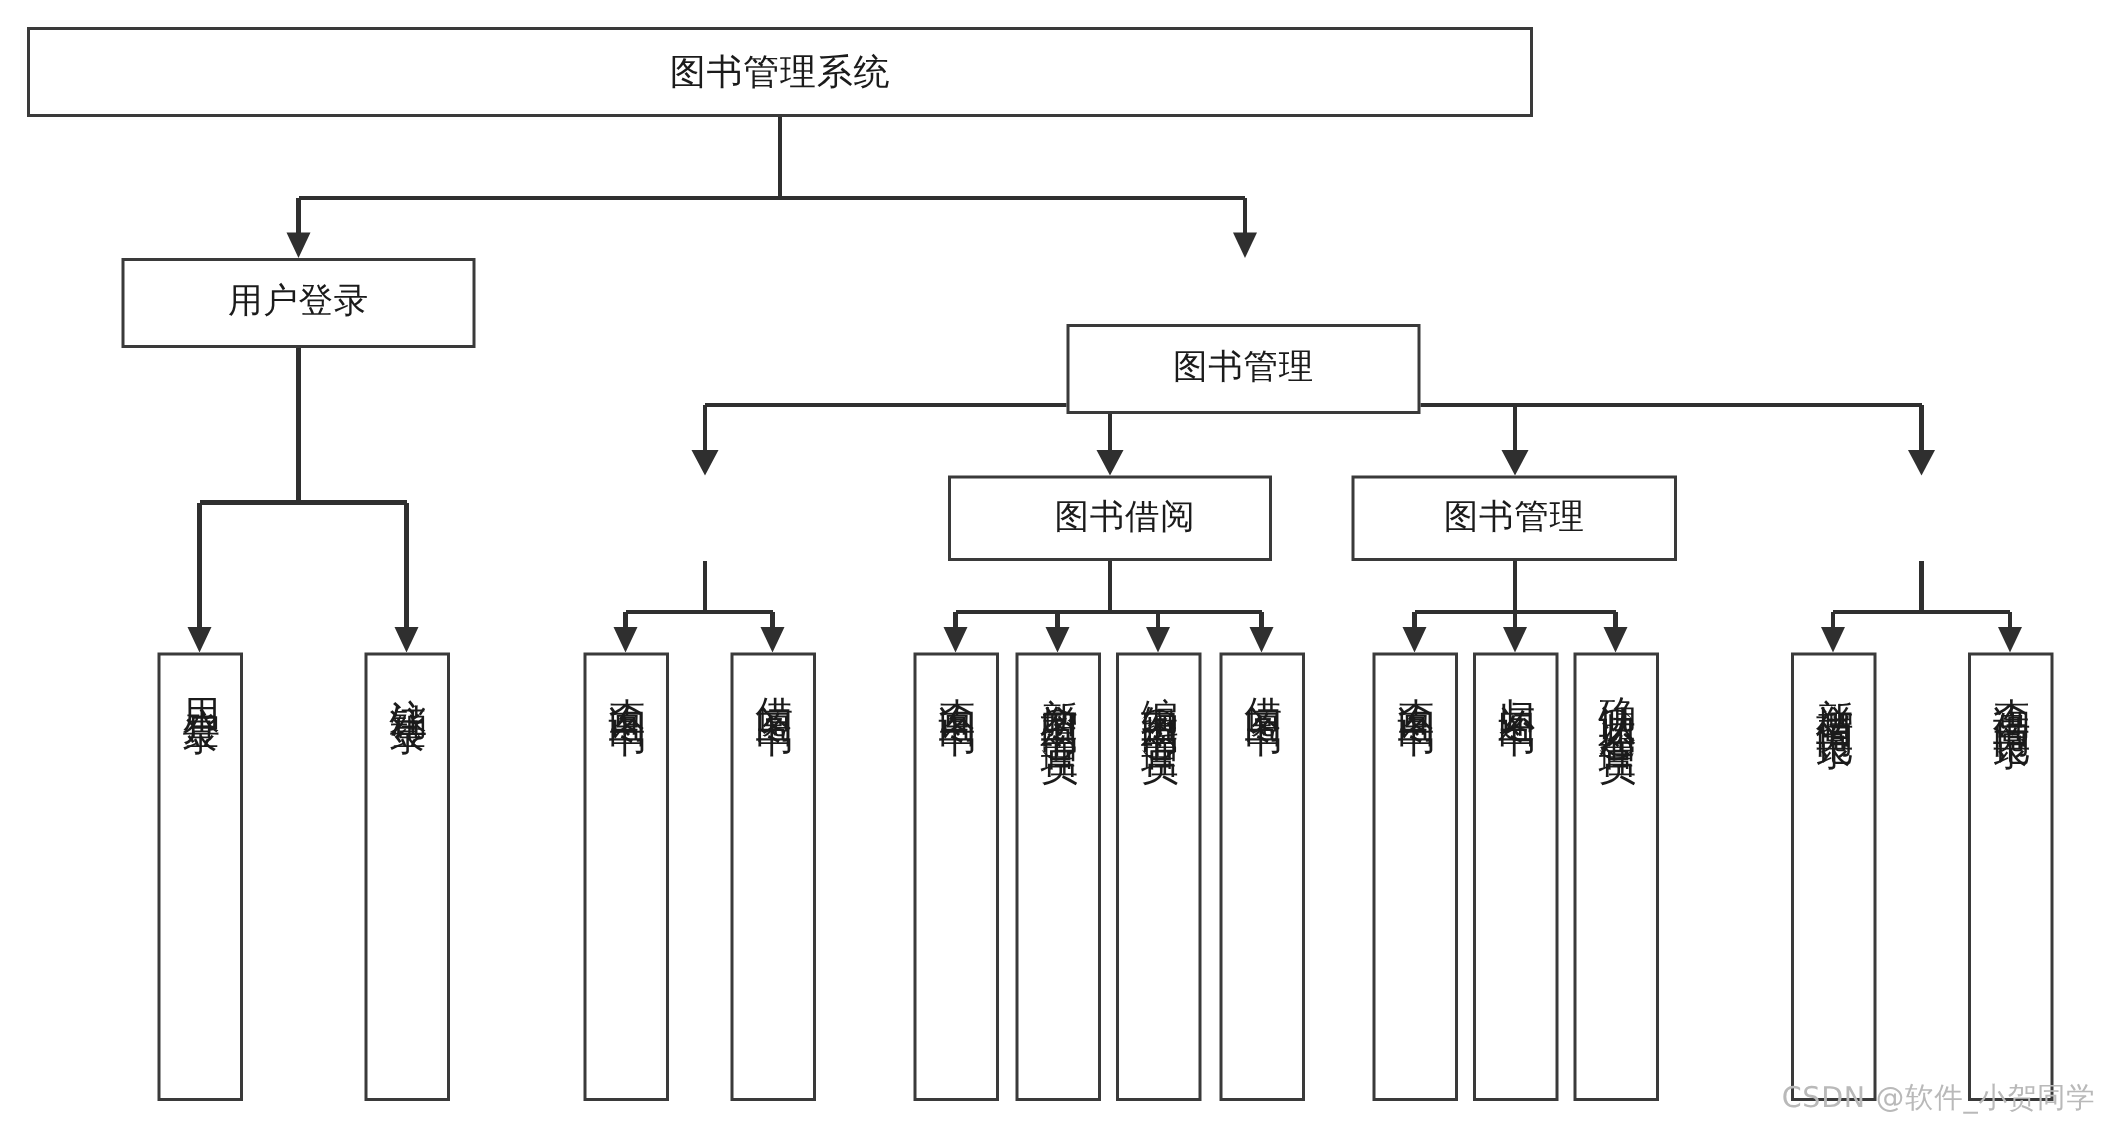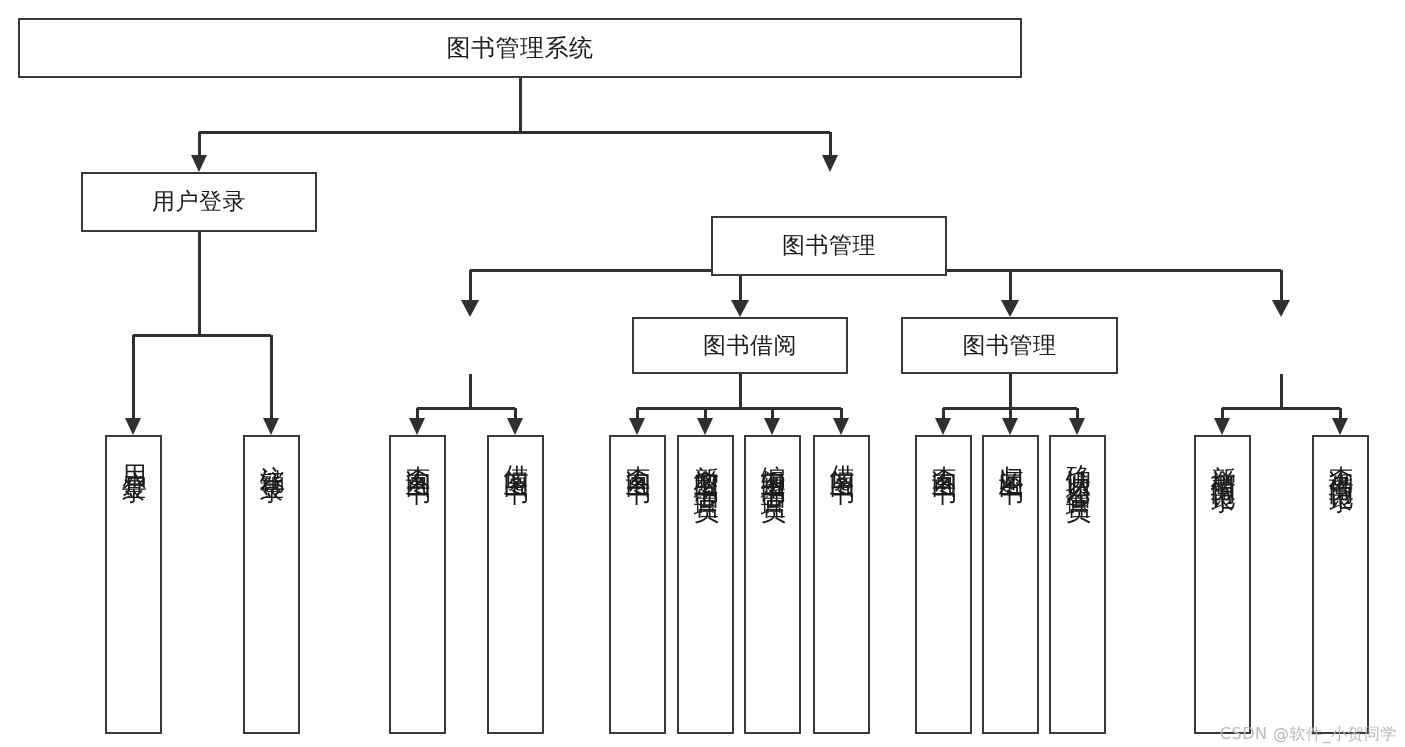--- a/index.html
+++ b/index.html
@@ -56,21 +56,21 @@
     font-size:25px;
     line-height:1.05;
     letter-spacing:5px;
     white-space:nowrap;
     margin:0 auto;
   }
   #watermark{
     position:absolute;
     right:8px;
     bottom:2px;
-    font-size:16px;
+    font-size:19px;
     color:#b9b9b9;
     white-space:nowrap;
     letter-spacing:0.5px;
     pointer-events:none;
   }
 </style>
 </head>
 <body>
 
 <div id="diagram-root">

